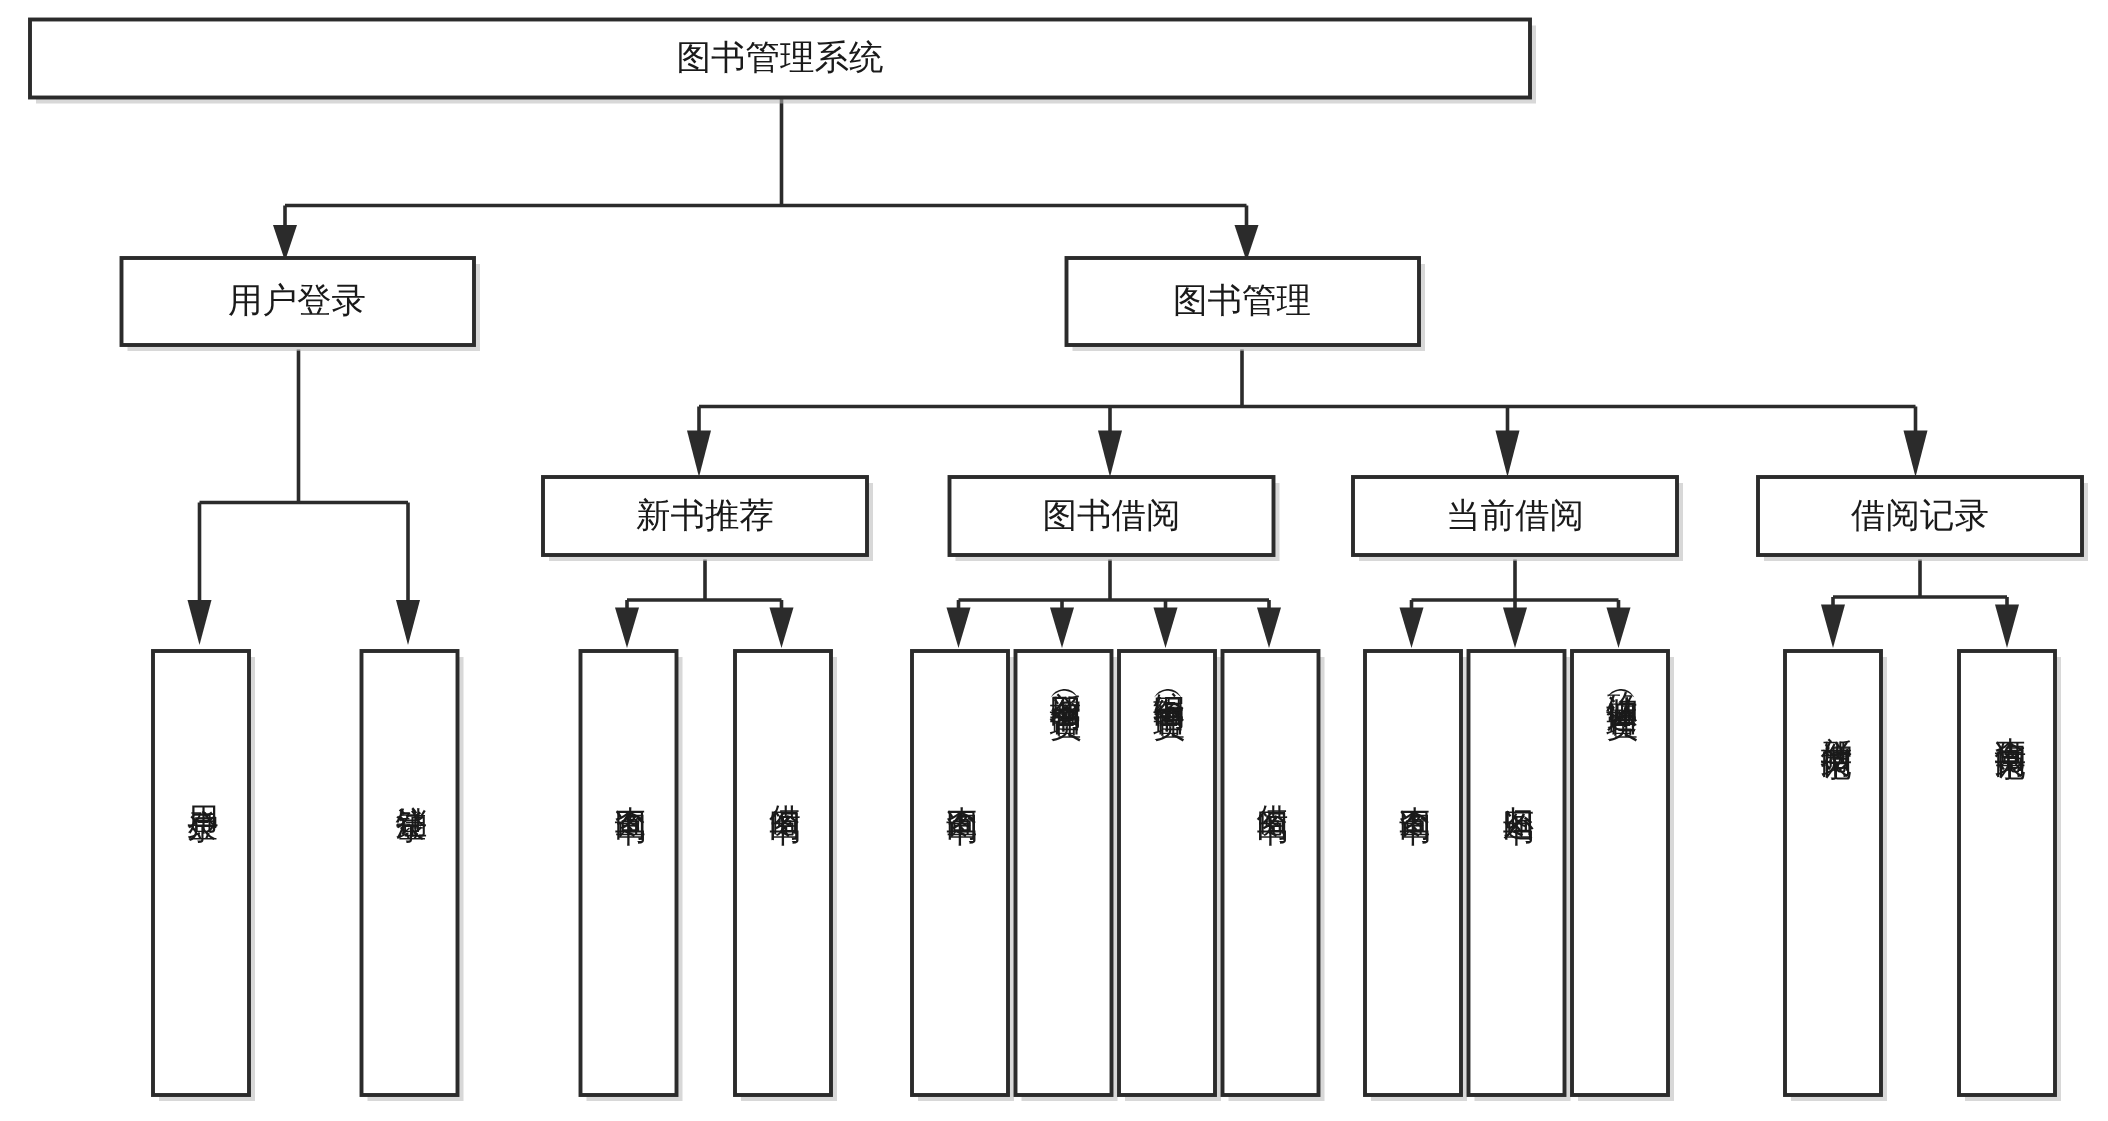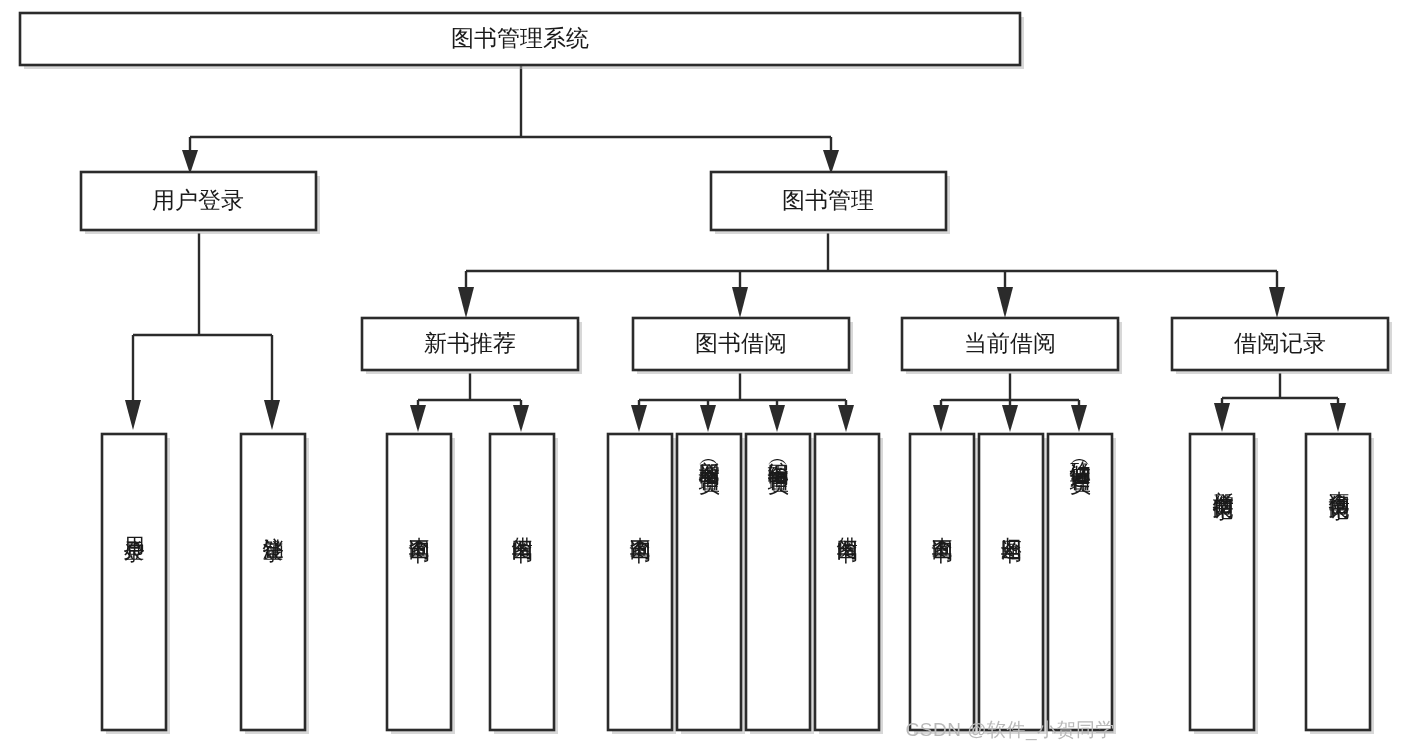--- a/index.html
+++ b/index.html
@@ -13,20 +13,21 @@
     height: 747px;
     font-family: "Liberation Sans", "DejaVu Sans", sans-serif;
     overflow: hidden;
     position: relative;
   }
   #diagram-root {
     position: relative;
     width: 1123px;
     height: 747px;
     background: #ffffff;
+    padding-left: 28px;
   }
   svg#diagram-svg {
     position: absolute;
     left: 0;
     top: 0;
     width: 1405px;
     height: 747px;
     display: block;
   }
   .node-box {
@@ -258,15 +259,14 @@
   <div class="leaf-label" style="left:942px; top:520px;">查询图书</div>
 
   <div class="leaf-label" style="left:1011px; top:520px;">归还图书</div>
 
   <div class="leaf-label" style="left:1080px; top:444px;">确认归还（管理员）</div>
 
   <div class="leaf-label" style="left:1223px; top:474px;">新增借阅记录</div>
 
   <div class="leaf-label" style="left:1339px; top:474px;">查询借阅记录</div>
 
-  <div class="watermark">CSDN @软件_小贺同学</div>
 
 </div>
 
 </body></html>

